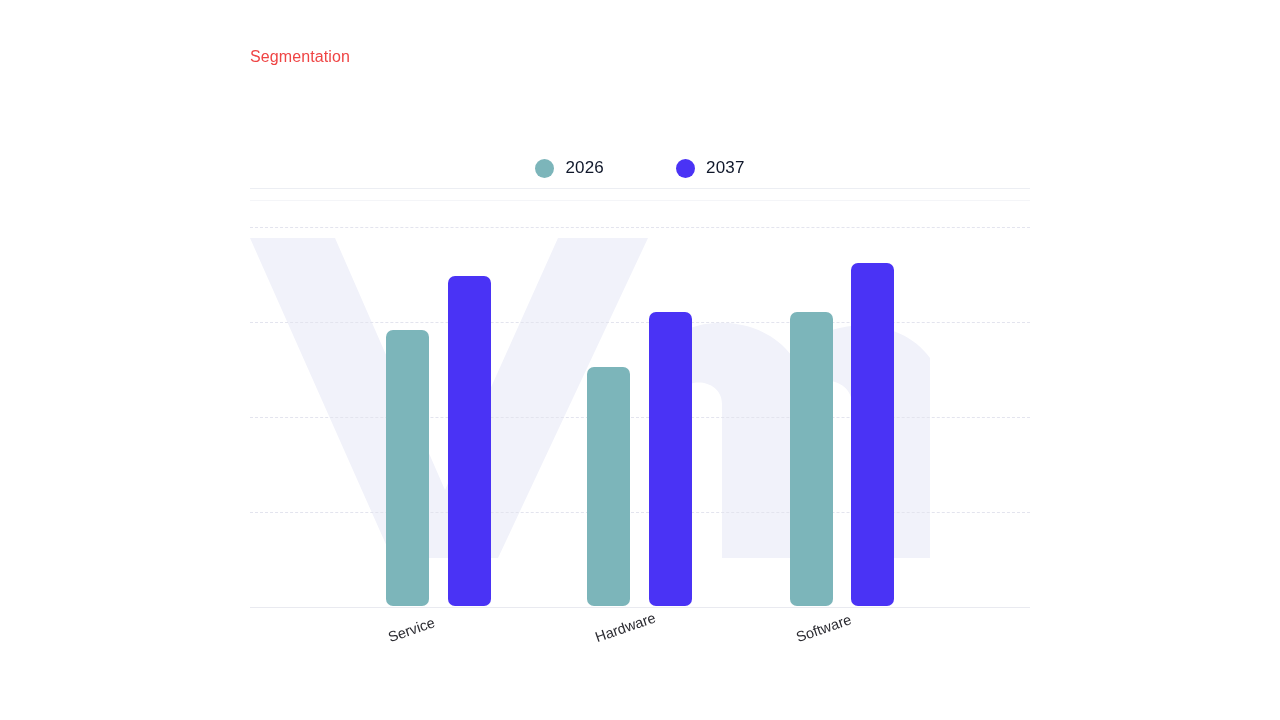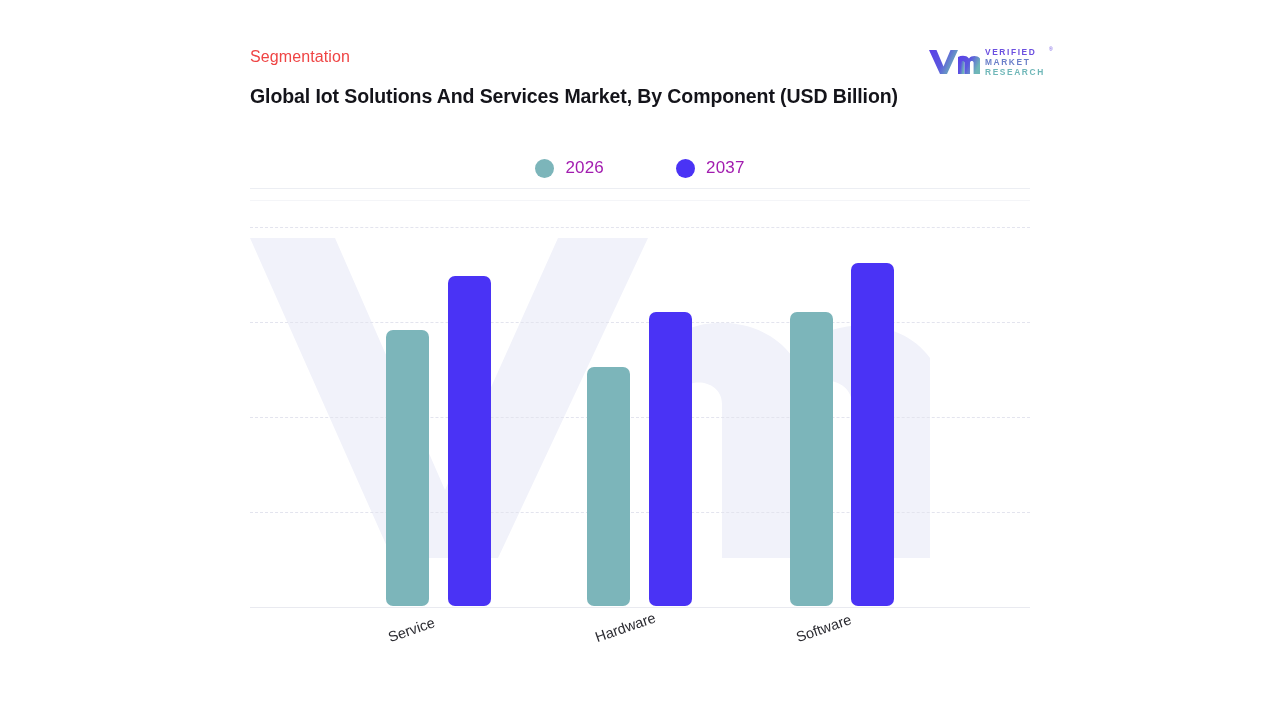--- a/index.html
+++ b/index.html
@@ -26,21 +26,21 @@
   .logo { position:absolute; left:928px; top:44px; width:132px; height:32px; }
   .logo svg { display:block; }
 
   
   .legend {
     position:absolute; left:250px; top:155px; width:780px; height:26px;
     display:flex; justify-content:center; align-items:center; gap:72px;
   }
   .legend-item { display:flex; align-items:center; gap:11px; }
   .legend-swatch { width:19px; height:19px; border-radius:50%; display:block; }
-  .legend-label { font-size:17px; color:#a21caf; letter-spacing:.2px; }
+  .legend-label { font-size:17px; color:#0f172a; letter-spacing:.2px; }
 
   .divider {
     position:absolute; left:250px; top:188px; width:780px; height:1px;
     background:#eceef3;
   }
 
   
   .plot {
     position:absolute; left:250px; top:200px; width:780px; height:408px;
   }
@@ -77,44 +77,21 @@
     transform:rotate(-19deg); transform-origin:left top;
     white-space:nowrap;
   }
 </style>
 </head>
 <body>
 
 <div id="stage">
 
   <div class="kicker">Segmentation</div>
-  <div class="title">Global Iot Solutions And Services Market, By Component (USD Billion)</div>
 
-  <div class="logo">
-    <svg width="132" height="32" viewBox="0 0 132 32">
-      <defs>
-        <linearGradient id="lg" x1="0" y1="0" x2="1" y2="0.4">
-          <stop offset="0%" stop-color="#5B3FE8"></stop>
-          <stop offset="55%" stop-color="#5B57DE"></stop>
-          <stop offset="100%" stop-color="#6FB7B8"></stop>
-        </linearGradient>
-      </defs>
-      <g fill="url(#lg)">
-        <path d="M1 6 L8.5 6 L15.5 22.5 L22.5 6 L30 6 L19 30 L12 30 Z"></path>
-        <path d="M30 13 L36.5 13 L36.5 30 L30 30 Z"></path>
-        <path d="M30 13 C33.5 11.3 38.5 11.3 41 14.4 C43.6 11.3 49 11.3 52 14.4 L52 30 L45.6 30 L45.6 18.8 C45.6 16.6 42 16.4 42 19 L42 30 L36.5 30 L36.5 18.6 C36.5 16.4 32.8 16.3 32.8 18.9 L32.8 19.6 L30 19.6 Z"></path>
-      </g>
-      <g>
-        <text x="57" y="10.5" font-family="Liberation Sans, sans-serif" font-size="8.4" font-weight="bold" letter-spacing="1.6" fill="#6B4FE0">VERIFIED</text>
-        <text x="121" y="7.2" font-family="Liberation Sans, sans-serif" font-size="5" fill="#6B4FE0">®</text>
-        <text x="57" y="20.5" font-family="Liberation Sans, sans-serif" font-size="8.4" font-weight="bold" letter-spacing="1.6" fill="#6A7FC9">MARKET</text>
-        <text x="57" y="30.5" font-family="Liberation Sans, sans-serif" font-size="8.4" font-weight="bold" letter-spacing="1.6" fill="#6FB7B8">RESEARCH</text>
-      </g>
-    </svg>
-  </div>
 
   <div class="legend">
     <div class="legend-item">
       <span class="legend-swatch" style="background: rgb(124, 181, 186);"></span>
       <span class="legend-label">2026</span>
     </div>
     <div class="legend-item">
       <span class="legend-swatch" style="background: rgb(74, 51, 245);"></span>
       <span class="legend-label">2037</span>
     </div>

